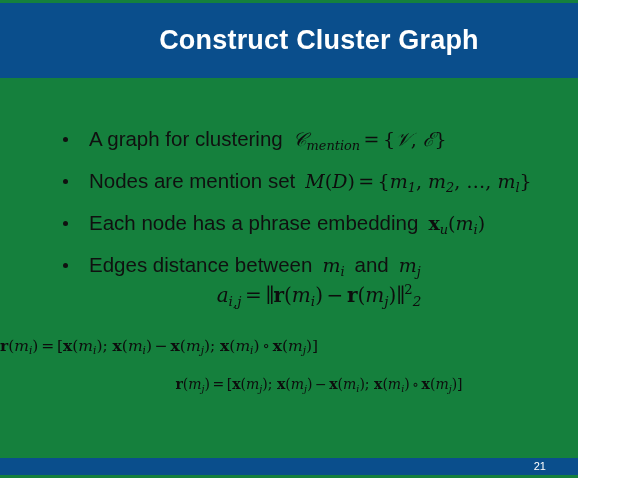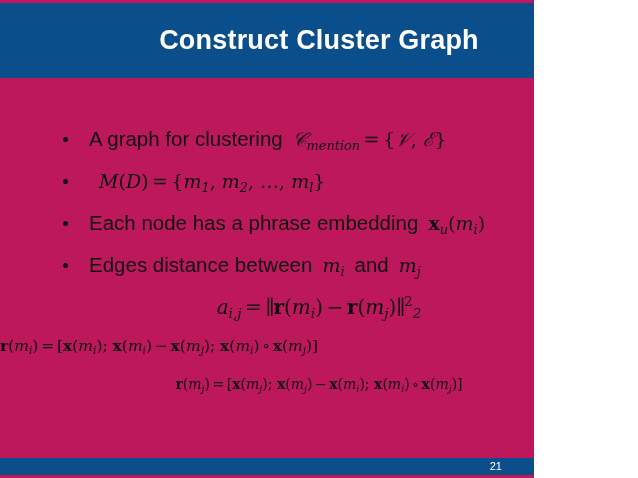--- a/index.html
+++ b/index.html
@@ -4,23 +4,24 @@
 <style>
   html, body {
     margin: 0;
     padding: 0;
     background: #ffffff;
   }
   #slide {
     position: relative;
     width: 534px;
     height: 478px;
-    background: #be185d;
+    background: #15803d;
     overflow: hidden;
     font-family: "Liberation Sans", sans-serif;
+    padding-left: 44px;
   }
 
   
   #title-band {
     position: absolute;
     left: 0;
     top: 3px;
     width: 638px;
     height: 75px;
     background: #0a4e8c;
@@ -115,21 +116,20 @@
   }
 
   
   .eq-main {
     position: absolute;
     left: 0;
     top: 205px;
     width: 638px;
     text-align: center;
     font-size: 20px;
-    margin-top: 12px;
   }
   .eq-sub1 {
     position: absolute;
     left: 0;
     top: 258px;
     width: 638px;
     text-align: left;
     font-size: 15.5px;
   }
   .eq-sub2 {
@@ -180,20 +180,21 @@
       <li class="bullet-row">
         <span class="bullet-dot"></span>
         <span class="btext">A graph for clustering</span>
         <span class="math inline-math" title="G_cluster = {V, E}">
           <span class="cal">𝒞</span><sub>mention</sub><span class="op">=</span><span class="up">{</span><span class="cal">𝒱</span><span class="up">,&nbsp;</span><span class="cal">ℰ</span><span class="up">}</span>
         </span>
       </li>
 
       <li class="bullet-row">
         <span class="bullet-dot"></span>
+        <span class="btext">Nodes are mention set</span>
         <span class="math inline-math" title="M(D) = {m1, m2, ..., ml}">
           <i>M</i><span class="up">(</span><i>D</i><span class="up">)</span><span class="op">=</span><span class="up">{</span><i>m</i><sub>1</sub><span class="up">,&nbsp;</span><i>m</i><sub>2</sub><span class="up">,&nbsp;…,&nbsp;</span><i>m</i><sub>l</sub><span class="up">}</span>
         </span>
       </li>
 
       <li class="bullet-row">
         <span class="bullet-dot"></span>
         <span class="btext">Each node has a phrase embedding</span>
         <span class="math inline-math" title="x_u(m_i)">
           <span class="bf">x</span><sub>u</sub><span class="up">(</span><i>m</i><sub>i</sub><span class="up">)</span>

